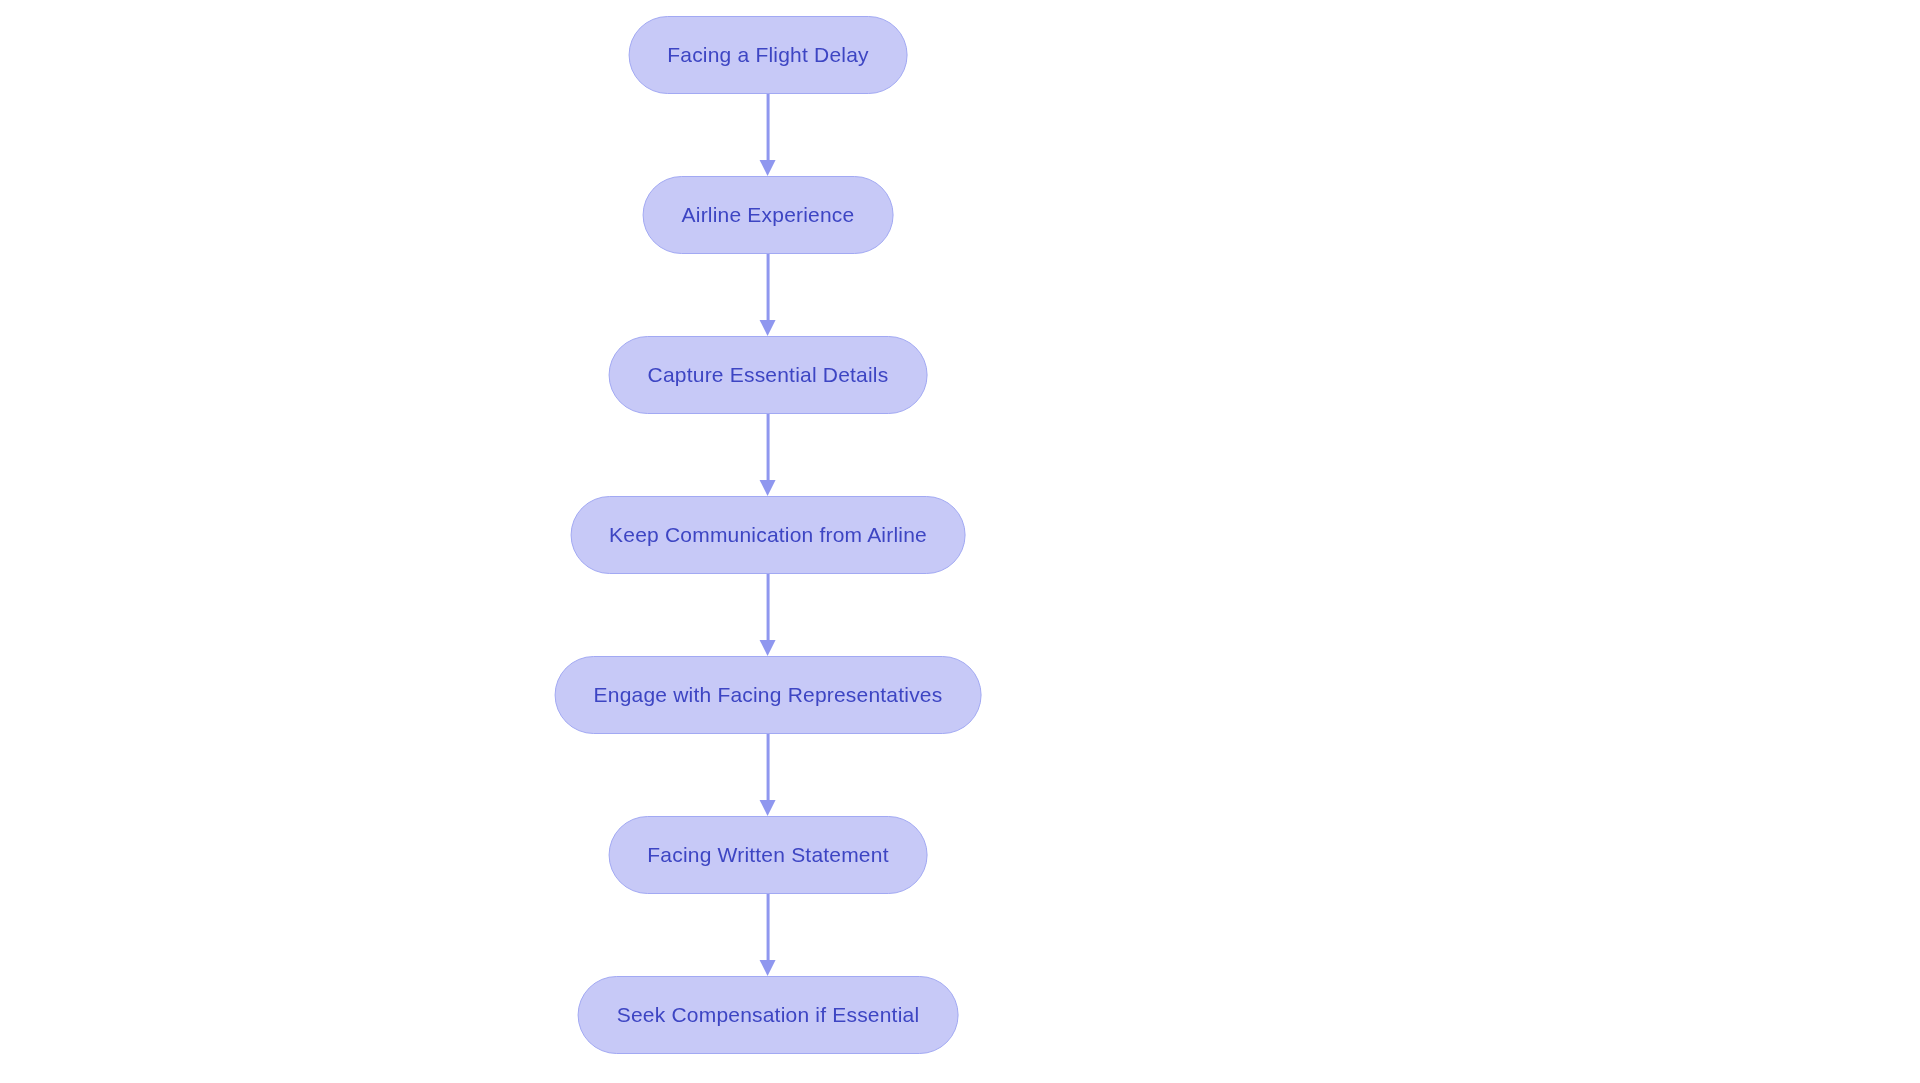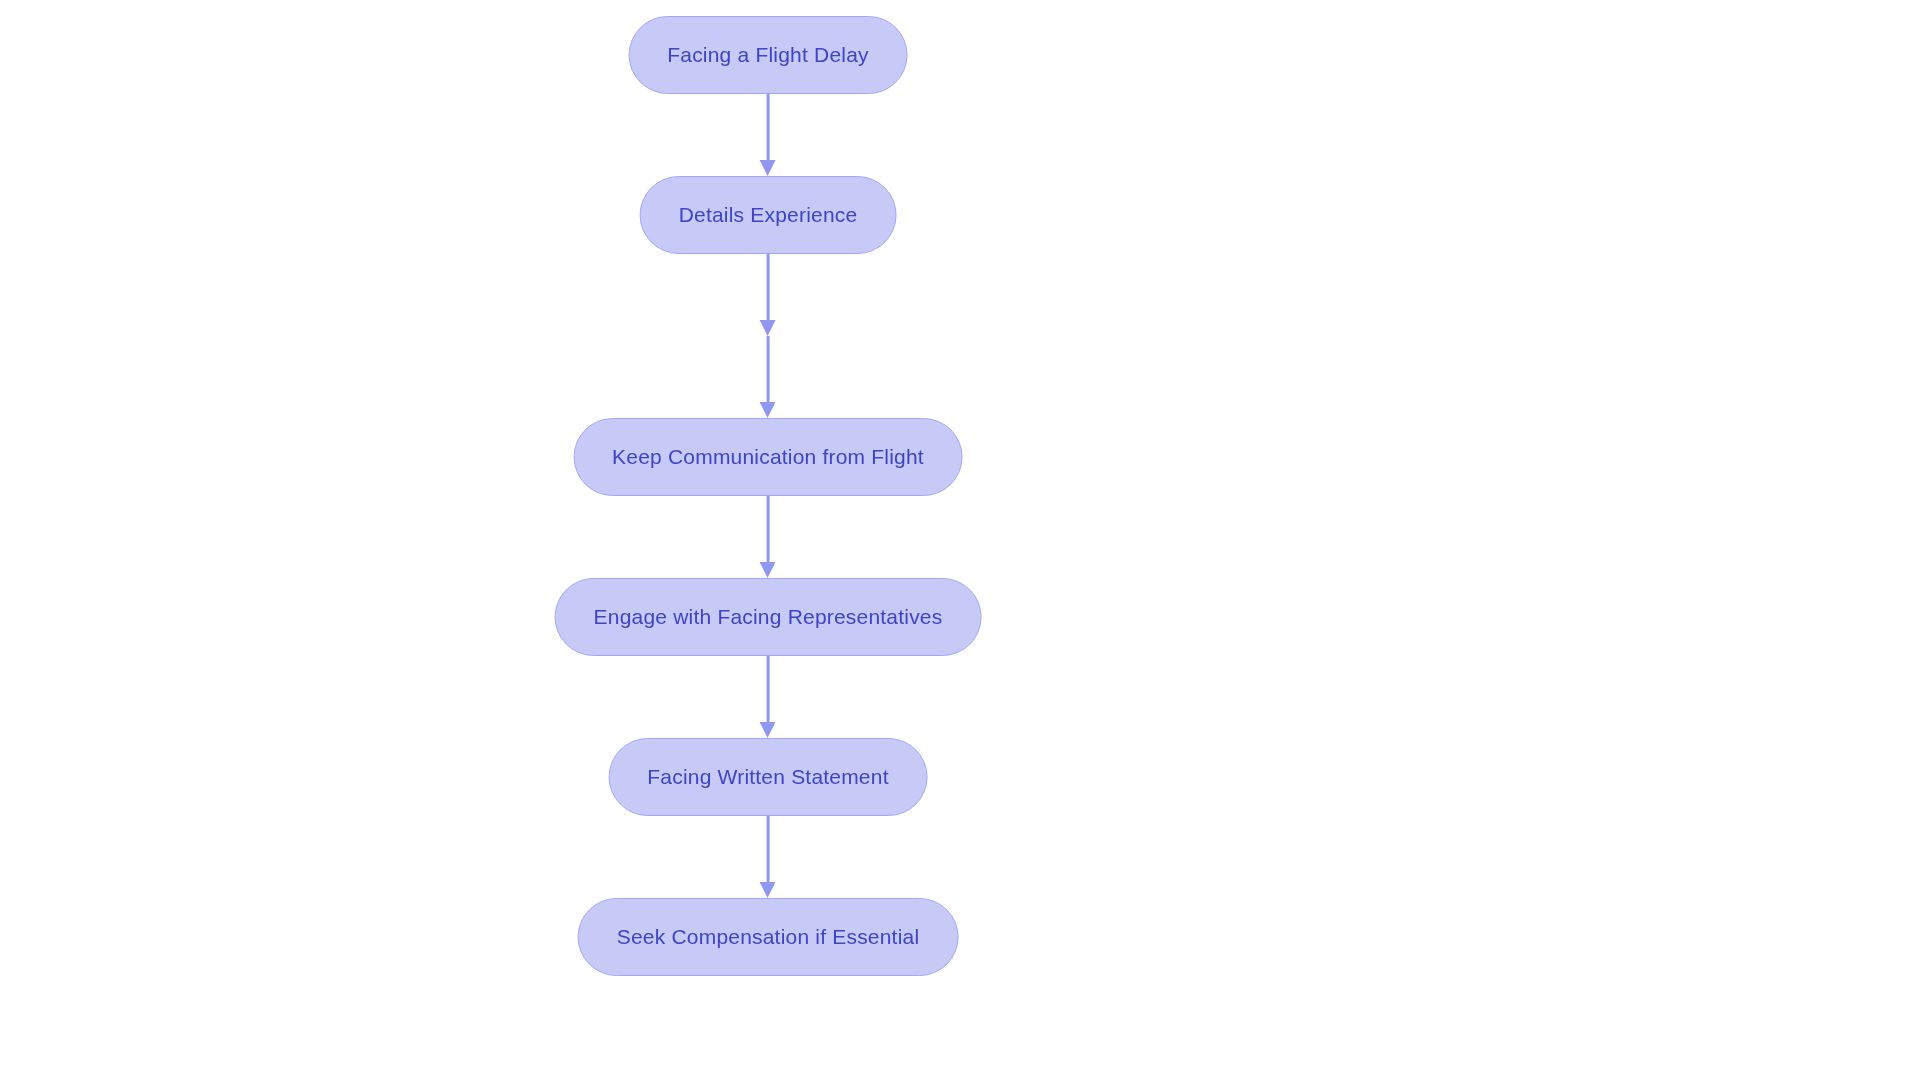--- a/index.html
+++ b/index.html
@@ -78,34 +78,35 @@
 <div class="canvas">
   <div class="flow-column">
 
     <div class="flow-node">Facing a Flight Delay</div>
 
     <div class="flow-arrow">
       <span class="arrow-line"></span>
       <span class="arrow-head"></span>
     </div>
 
-    <div class="flow-node">Details Experience</div>
+    <div class="flow-node">Airline Experience</div>
 
     <div class="flow-arrow">
       <span class="arrow-line"></span>
       <span class="arrow-head"></span>
     </div>
 
+    <div class="flow-node">Capture Essential Details</div>
 
     <div class="flow-arrow">
       <span class="arrow-line"></span>
       <span class="arrow-head"></span>
     </div>
 
-    <div class="flow-node">Keep Communication from Flight</div>
+    <div class="flow-node">Keep Communication from Airline</div>
 
     <div class="flow-arrow">
       <span class="arrow-line"></span>
       <span class="arrow-head"></span>
     </div>
 
     <div class="flow-node">Engage with Facing Representatives</div>
 
     <div class="flow-arrow">
       <span class="arrow-line"></span>

